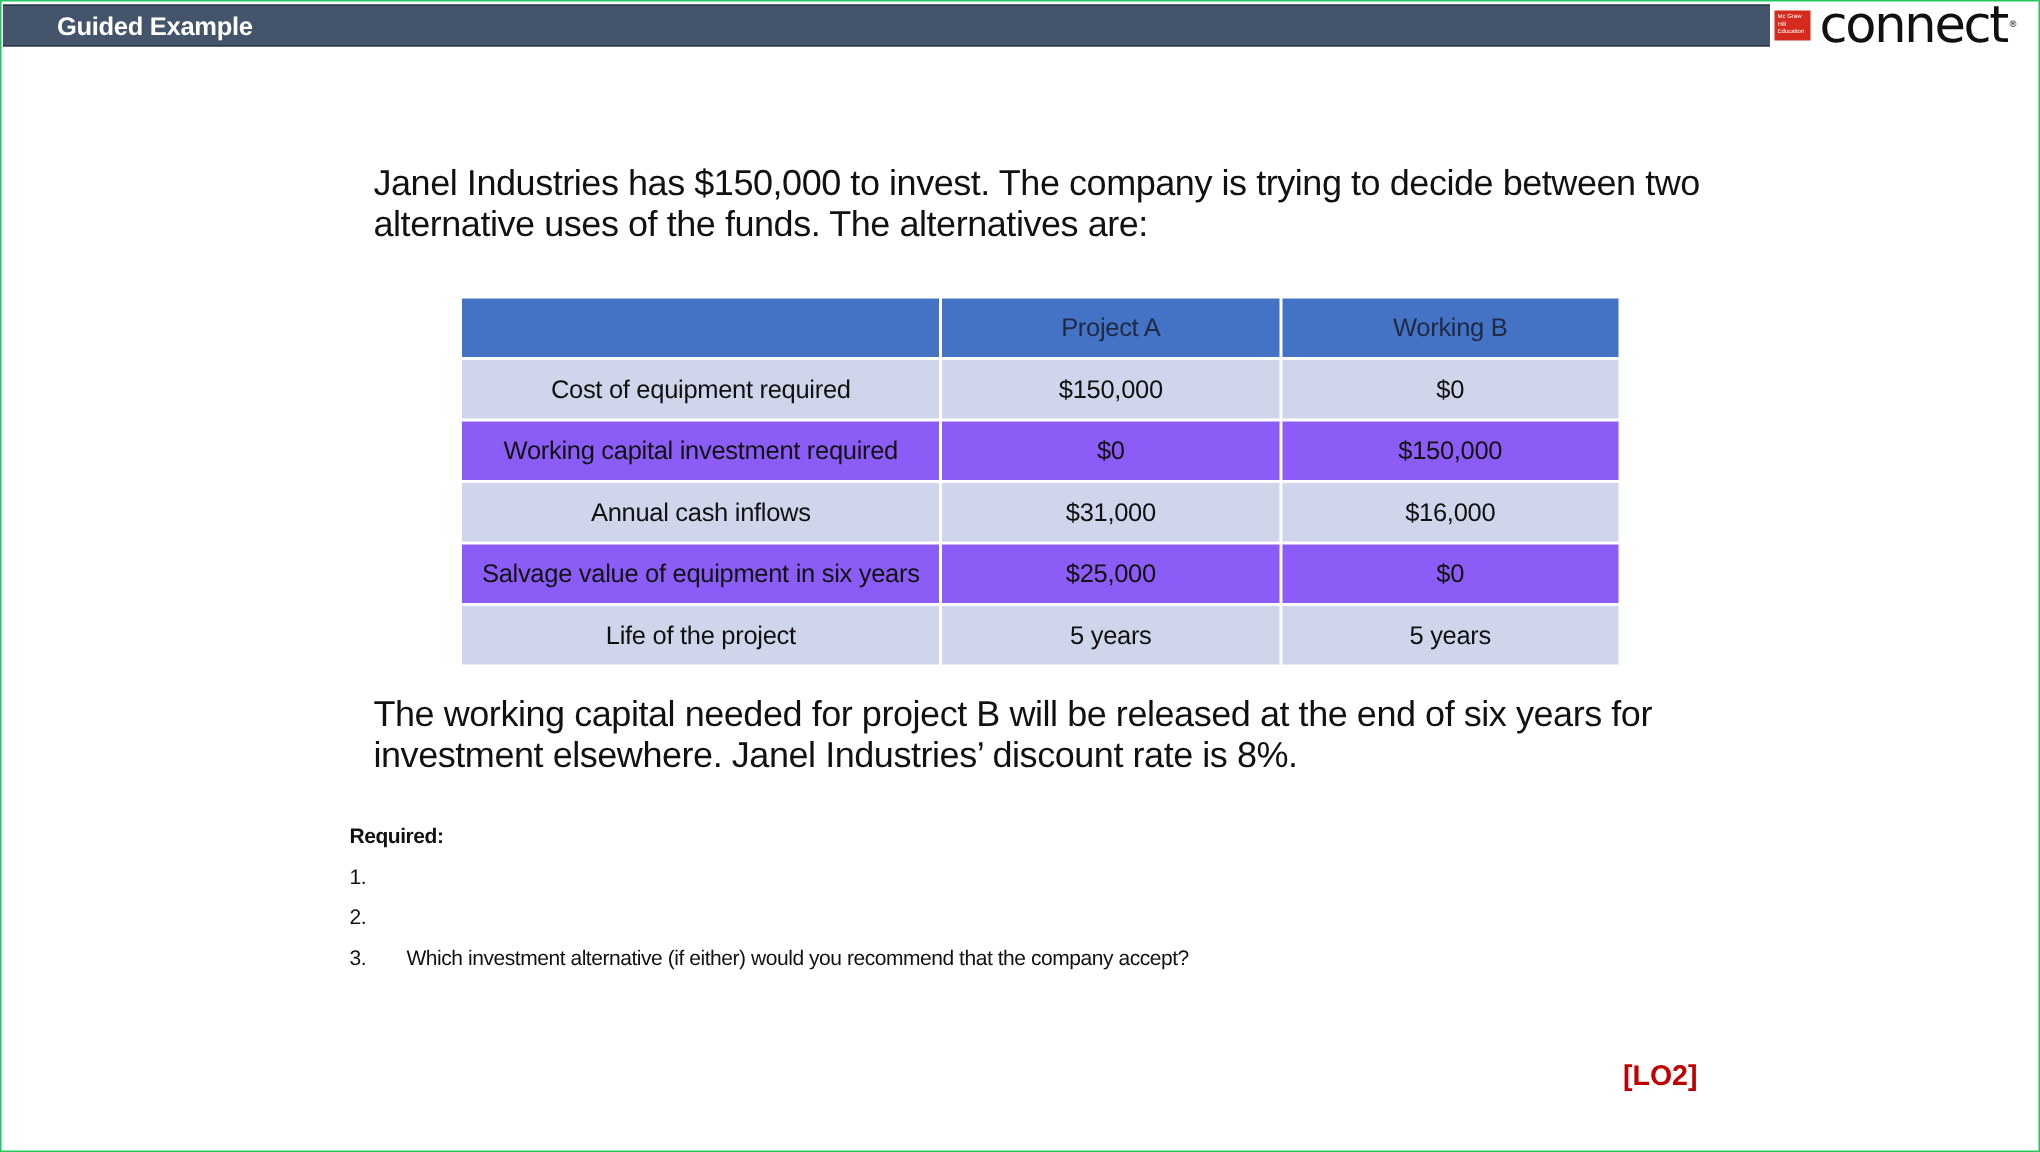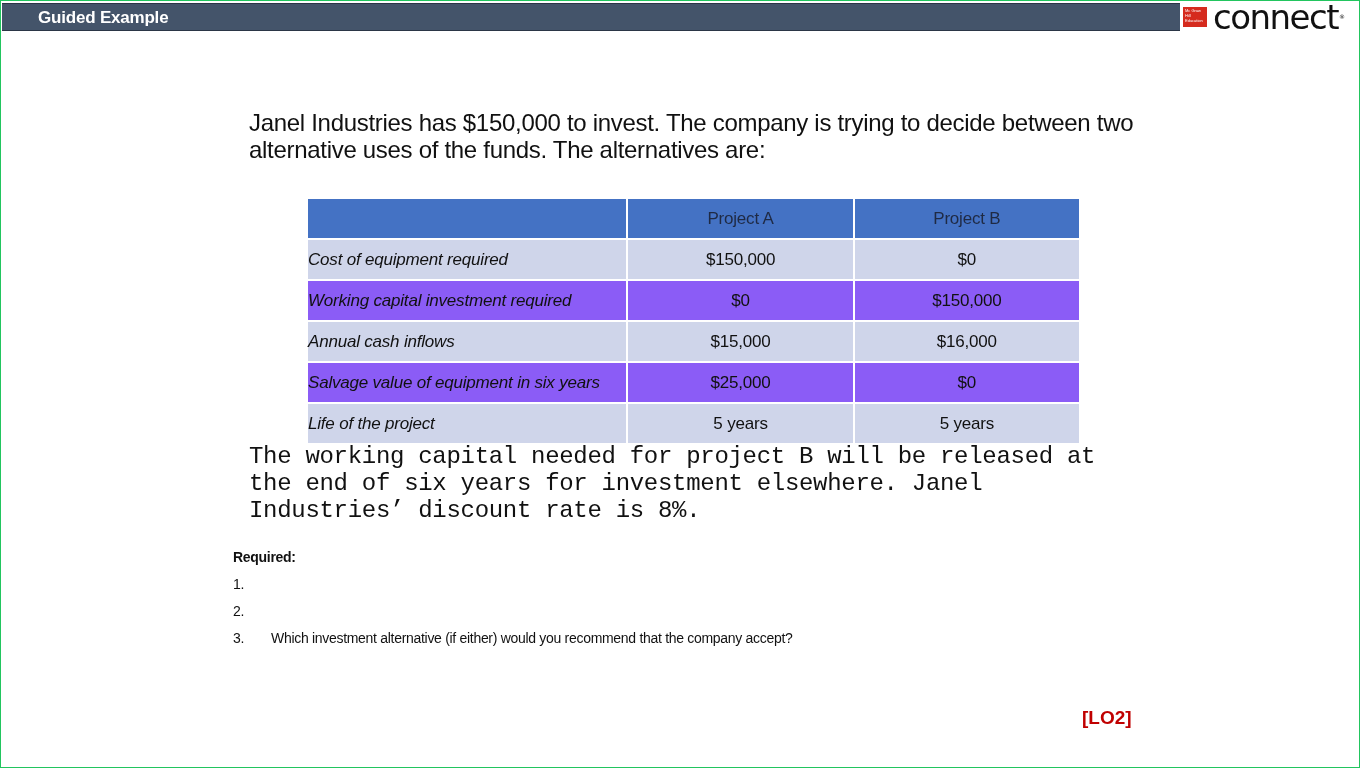--- a/index.html
+++ b/index.html
@@ -74,21 +74,21 @@
     .para {
       position: absolute;
       left: 248px;
       width: 900px;
       font-size: 24px;
       line-height: 27px;
       color: #111;
       letter-spacing: -0.3px;
     }
     .para1 { top: 108px; }
-    .para2 { top: 442px; font-family: Liberation Mono, monospace; }
+    .para2 { top: 462px; }
     table.data-table {
       position: absolute;
       left: 305px;
       top: 196px;
       width: 775px;
       border-collapse: collapse;
       font-size: 17px;
       color: #111;
     }
     table.data-table th, table.data-table td {
@@ -97,24 +97,23 @@
       border: 2px solid #ffffff;
       letter-spacing: -0.2px;
     }
     table.data-table th {
       background: #4472c4;
       color: #1f2a44;
       font-weight: normal;
       text-align: center;
     }
     table.data-table td.label-cell {
-      text-align: left;
+      text-align: center;
       padding-left: 0;
       width: 318px;
-      font-style: italic;
     }
     table.data-table td.val-cell {
       text-align: center;
       width: 224px;
     }
     tr.row-odd td { background: #cfd5ea; }
     tr.row-even td { background: #8b5cf6; }
     .required {
       position: absolute;
       left: 232px;
@@ -150,37 +149,37 @@
     <span class="logo-word"><span>connect</span><span class="logo-reg">®</span></span>
   </div>
 
   <div class="para para1">Janel Industries has $150,000 to invest. The company is trying to decide between two alternative uses of the funds. The alternatives are:</div>
 
   <table class="data-table">
     <thead>
       <tr>
         <th></th>
         <th>Project A</th>
-        <th>Project B</th>
+        <th>Working B</th>
       </tr>
     </thead>
     <tbody>
       <tr class="row-odd">
         <td class="label-cell">Cost of equipment required</td>
         <td class="val-cell">$150,000</td>
         <td class="val-cell">$0</td>
       </tr>
       <tr class="row-even">
         <td class="label-cell">Working capital investment required</td>
         <td class="val-cell">$0</td>
         <td class="val-cell">$150,000</td>
       </tr>
       <tr class="row-odd">
         <td class="label-cell">Annual cash inflows</td>
-        <td class="val-cell">$15,000</td>
+        <td class="val-cell">$31,000</td>
         <td class="val-cell">$16,000</td>
       </tr>
       <tr class="row-even">
         <td class="label-cell">Salvage value of equipment in six years</td>
         <td class="val-cell">$25,000</td>
         <td class="val-cell">$0</td>
       </tr>
       <tr class="row-odd">
         <td class="label-cell">Life of the project</td>
         <td class="val-cell">5 years</td>

